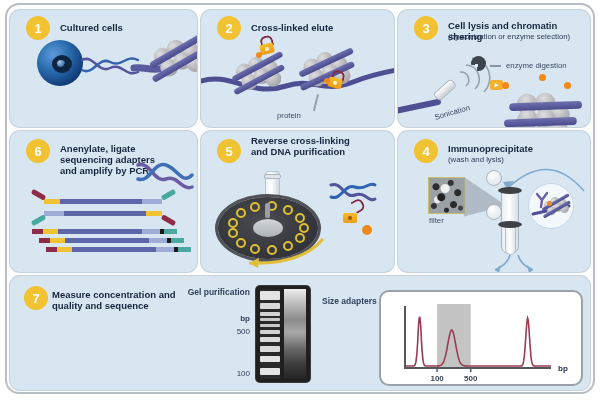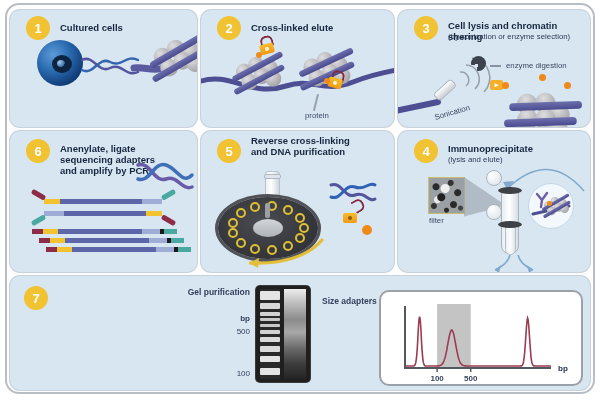--- a/index.html
+++ b/index.html
@@ -154,21 +154,21 @@
         <div class="pdot"></div>
     </div>
     <div class="odot" style="left:55px;top:42px;width:6px;height:6px"></div>
     <div class="padlock" style="left:128px;top:60px;transform:rotate(14deg)">
       <div class="shackle"></div>
         <div class="pbody"></div>
         <div class="pdot"></div>
     </div>
     <div class="odot" style="left:123px;top:68px;width:6px;height:6px"></div>
     <div class="leader" style="left:114px;top:84px;height:17px;transform:rotate(14deg)"></div>
-    <div class="small-label" style="left:104px;top:101px">protein</div>
+    <div class="small-label" style="left:76px;top:101px">protein</div>
   </div>
 
   <div class="panel" style="left:398px;top:10px;width:192px;height:117px">
     <div class="stepnum" style="left:16px;top:6px">3</div>
     <div class="ptitle" style="left:50px;top:10px;width:135px">Cell lysis and chromatin shering</div>
     <div class="psub" style="left:50px;top:22px;width:140px">(by sonication or enzyme selection)</div>
     <svg width="192" height="117">
       <path d="M-3,101 L40,92" stroke="#4e4f92" stroke-width="6" fill="none" stroke-linecap="round"></path>
       <path d="M62,62 A8 8 0 0 1 68,76" stroke="#98a1ab" stroke-width="1.6" fill="none"></path>
       <path d="M68,55 A14 14 0 0 1 77,79" stroke="#98a1ab" stroke-width="1.6" fill="none"></path>
@@ -275,21 +275,21 @@
       <div class="shackle" style="transform:rotate(60deg);left:9px;top:-5px"></div>
       <div class="pbody"></div>
         <div class="pdot" style="background:#7a4d10"></div>
     </div>
     <div class="odot" style="left:161px;top:94px;width:10px;height:10px"></div>
   </div>
 
   <div class="panel" style="left:398px;top:131px;width:192px;height:141px">
     <div class="stepnum" style="left:16px;top:8px">4</div>
     <div class="ptitle" style="left:50px;top:12px;width:130px">Immunoprecipitate</div>
-    <div class="psub" style="left:50px;top:24px;width:130px">(lysis and elute)</div>
+    <div class="psub" style="left:50px;top:24px;width:130px">(wash and lysis)</div>
     <div class="filterimg" style="left:30px;top:46px"></div>
     <div class="small-label" style="left:31px;top:85px">filter</div>
     <div class="wedge" style="left:66px;top:46px"></div>
     <svg width="192" height="141">
       <path d="M109,58 Q150,18 186,60" stroke="#7fa9cd" stroke-width="1.6" fill="none"></path>
       <polygon points="109,58 116,50 105,51" fill="#7fa9cd"></polygon>
       <path d="M112,124 C110,132 104,136 97,139" stroke="#7fa9cd" stroke-width="1.6" fill="none"></path>
       <polygon points="97,139 103,134 101,142" fill="#7fa9cd"></polygon>
       <path d="M120,124 C122,132 128,136 135,139" stroke="#7fa9cd" stroke-width="1.6" fill="none"></path>
       <polygon points="135,139 129,134 131,142" fill="#7fa9cd"></polygon>
@@ -314,20 +314,21 @@
           <div class="nsphere" style="left: 29px; top: 18px;"></div>
           <div class="nband" style="top: 9px;"></div>
           <div class="nband" style="top: 22px;"></div>
         </div>
       <div class="odot" style="left:18px;top:17px;width:5px;height:5px"></div>
     </div>
   </div>
 
   <div class="panel" style="left:10px;top:276px;width:580px;height:114px">
     <div class="stepnum" style="left:14px;top:10px">7</div>
+    <div class="ptitle" style="left:42px;top:13px;width:150px">Measure concentration and quality and sequence</div>
     <div class="bold-label" style="left:160px;top:11px;width:80px;text-align:right">Gel purification</div>
     <div class="bold-label" style="left:214px;top:38px;width:26px;text-align:right;font-size:8px">bp</div>
     <div class="bold-label" style="left:214px;top:51px;width:26px;text-align:right;font-size:8px;font-weight:normal">500</div>
     <div class="bold-label" style="left:214px;top:93px;width:26px;text-align:right;font-size:8px;font-weight:normal">100</div>
     <div class="gel" style="left:246px;top:10px">
       <div class="lane-ladder">
           <div class="gelband" style="top: 2px; height: 9px; opacity: 1;"></div>
           <div class="gelband" style="top: 14px; height: 6px; opacity: 0.95;"></div>
           <div class="gelband" style="top: 23px; height: 4px; opacity: 0.9;"></div>
           <div class="gelband" style="top: 29px; height: 3px; opacity: 0.85;"></div>

